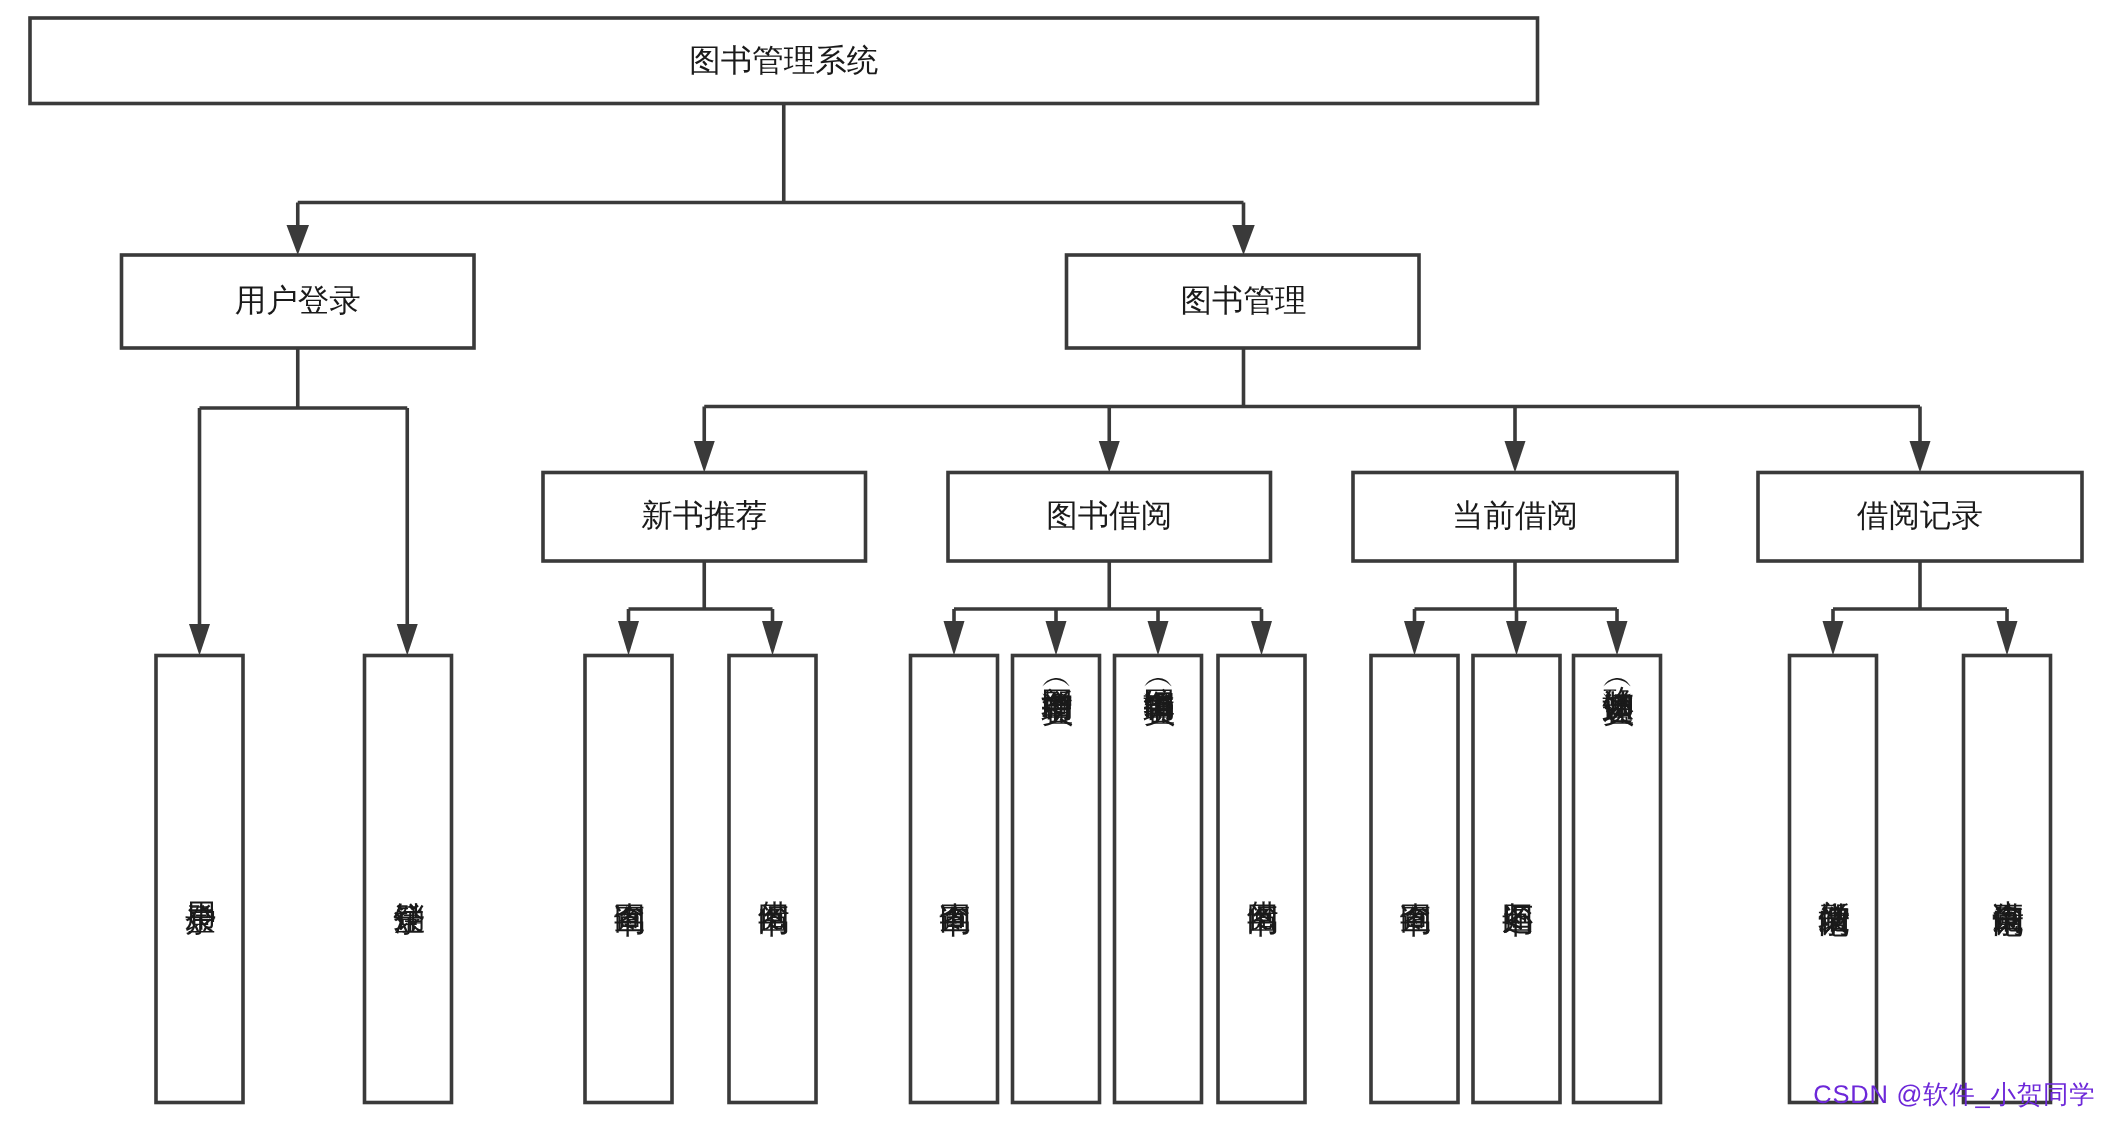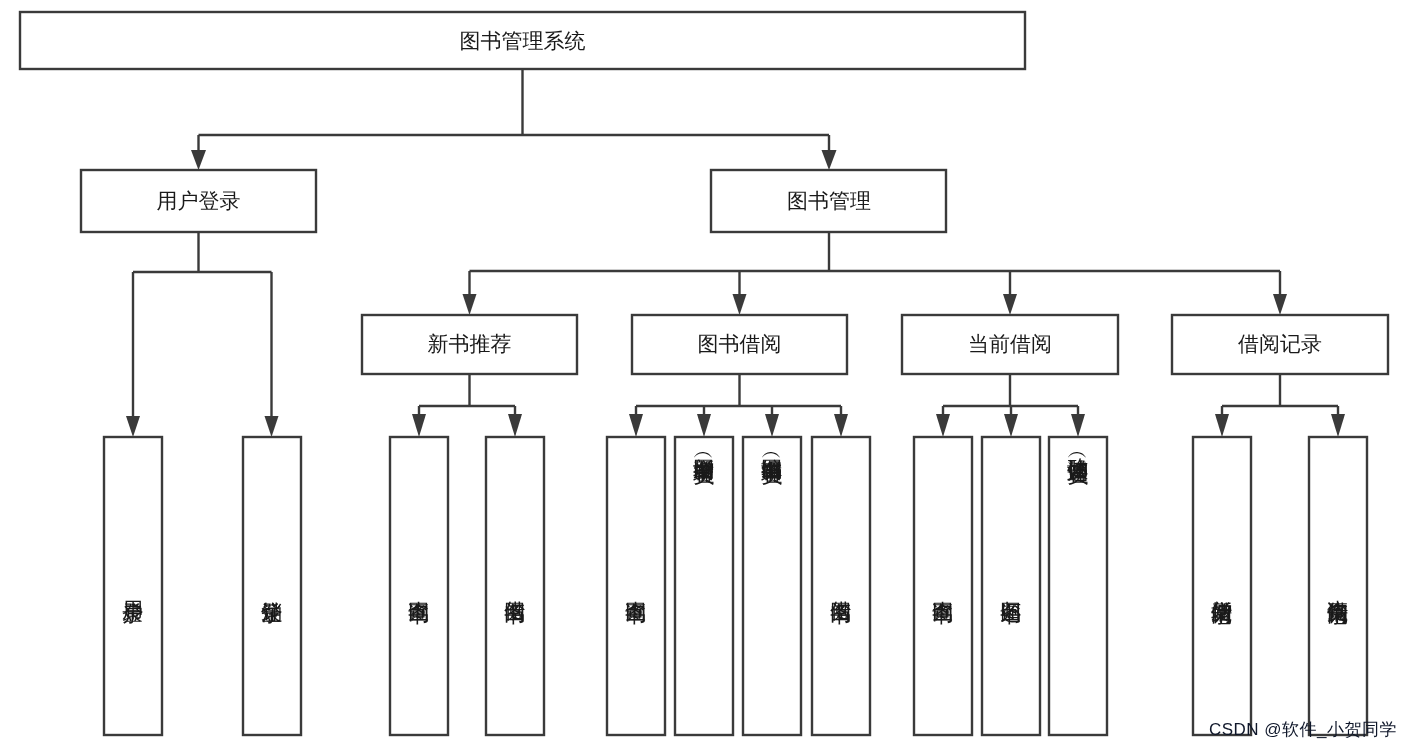--- a/index.html
+++ b/index.html
@@ -64,21 +64,21 @@
     line-height: 1.12;
     letter-spacing: 1px;
     white-space: nowrap;
   }
   .watermark {
     position: absolute;
     right: 8px;
     bottom: 6px;
     font-family: "Liberation Sans", sans-serif;
     font-size: 17px;
-    color: #0f172a;
+    color: #6d28d9;
     letter-spacing: 0.5px;
     white-space: nowrap;
   }
 </style>
 </head>
 <body>
 
 <div id="chart-root">
 
   <svg class="diagram" viewBox="0 0 1405 747" xmlns="http://www.w3.org/2000/svg">

